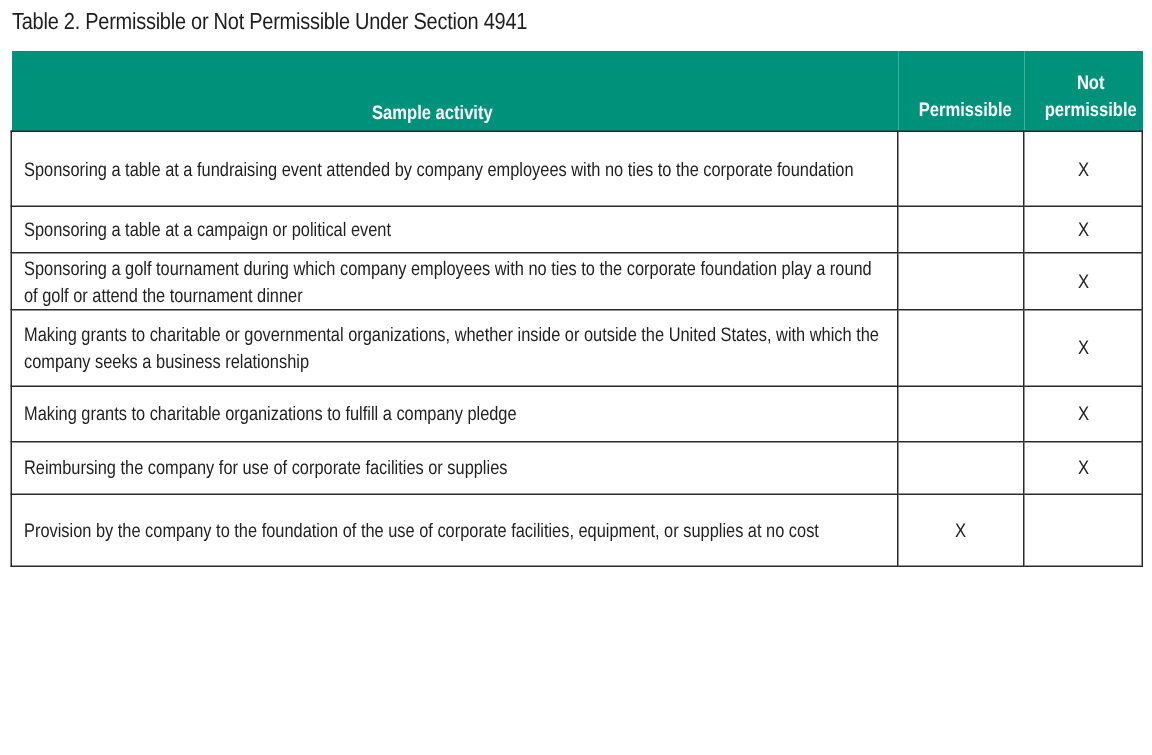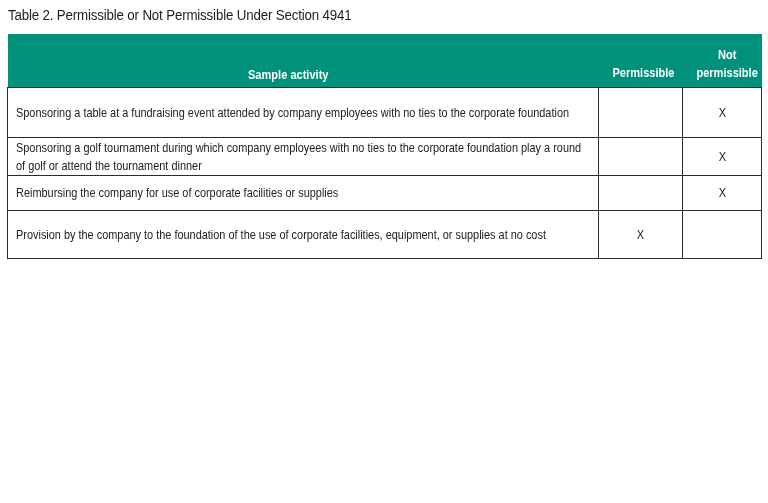--- a/index.html
+++ b/index.html
@@ -38,22 +38,37 @@
       <th class="center"><span class="txt">Permissible</span></th>
       <th class="center"><span class="txt"><span>Not</span><br><span>permissible</span></span></th>
     </tr>
   </thead>
   <tbody>
     <tr style="height:50px">
       <td><span class="txt">Sponsoring a table at a fundraising event attended by company employees with no ties to the corporate foundation</span></td>
       <td class="mark"><span class="txt"></span></td>
       <td class="mark"><span class="txt">X</span></td>
     </tr>
+    <tr style="height:31px">
+      <td><span class="txt">Sponsoring a table at a campaign or political event</span></td>
+      <td class="mark"><span class="txt"></span></td>
+      <td class="mark"><span class="txt">X</span></td>
+    </tr>
     <tr style="height:38px">
       <td><span class="txt">Sponsoring a golf tournament during which company employees with no ties to the corporate foundation play a round of golf or attend the tournament dinner</span></td>
+      <td class="mark"><span class="txt"></span></td>
+      <td class="mark"><span class="txt">X</span></td>
+    </tr>
+    <tr style="height:51px">
+      <td><span class="txt">Making grants to charitable or governmental organizations, whether inside or outside the United States, with which the company seeks a business relationship</span></td>
+      <td class="mark"><span class="txt"></span></td>
+      <td class="mark"><span class="txt">X</span></td>
+    </tr>
+    <tr style="height:37px">
+      <td><span class="txt">Making grants to charitable organizations to fulfill a company pledge</span></td>
       <td class="mark"><span class="txt"></span></td>
       <td class="mark"><span class="txt">X</span></td>
     </tr>
     <tr style="height:35px">
       <td><span class="txt">Reimbursing the company for use of corporate facilities or supplies</span></td>
       <td class="mark"><span class="txt"></span></td>
       <td class="mark"><span class="txt">X</span></td>
     </tr>
     <tr style="height:48px">
       <td><span class="txt">Provision by the company to the foundation of the use of corporate facilities, equipment, or supplies at no cost</span></td>

